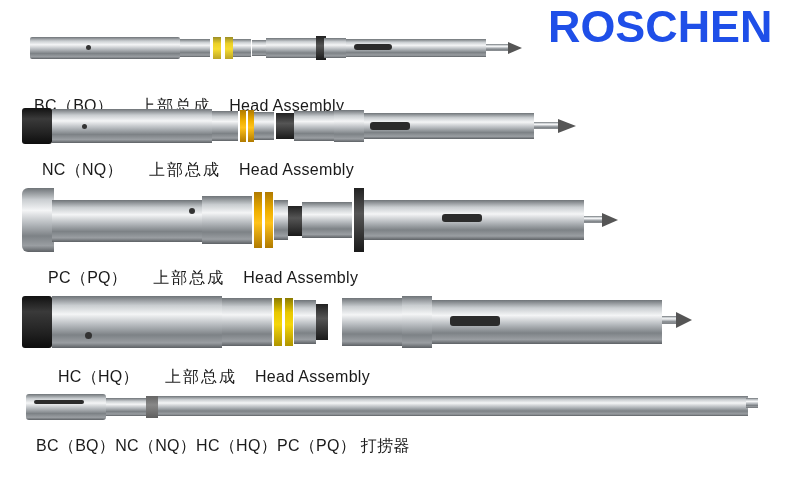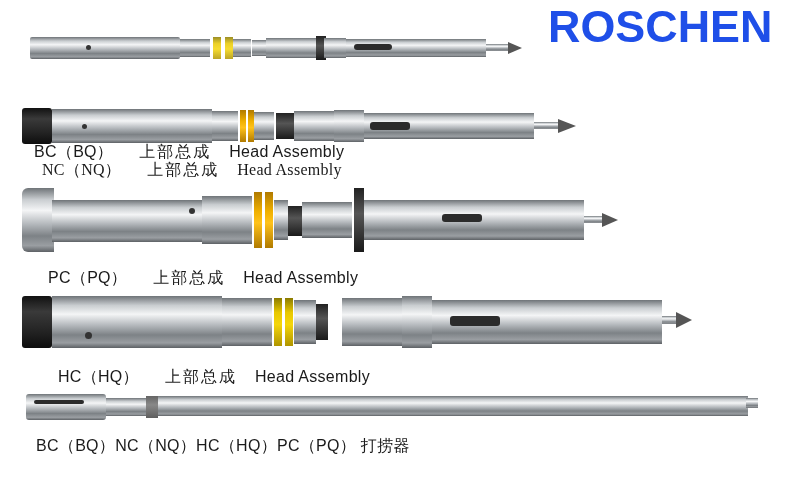--- a/index.html
+++ b/index.html
@@ -32,41 +32,41 @@
   <div class="part metal" style="left:222px;top:4px;width:14px;height:16px;"></div>
   <div class="part metal" style="left:236px;top:2px;width:40px;height:20px;"></div>
   <div class="part blk" style="left:286px;top:0;width:10px;height:24px;"></div>
   <div class="part metal" style="left:276px;top:2px;width:40px;height:20px;"></div>
   <div class="part blk" style="left:286px;top:0;width:8px;height:24px;"></div>
   <div class="part metal" style="left:316px;top:3px;width:140px;height:18px;"></div>
   <div class="part slot" style="left:324px;top:8px;width:38px;height:6px;"></div>
   <div class="part metal" style="left:456px;top:8px;width:24px;height:7px;"></div>
   <div class="part" style="left:478px;top:6px;width:0;height:0;border-top:6px solid transparent;border-bottom:6px solid transparent;border-left:14px solid #555;"></div>
 </div>
-<div class="label" style="left:34px;top:96px;margin-top:46px;">
+<div class="label" style="left:34px;top:96px;">
   <span>BC（BQ）</span><span class="cn">上部总成</span><span>Head Assembly</span>
 </div>
 
 <div class="tool" style="left:22px;top:108px;width:560px;height:36px;">
   <div class="part dark" style="left:0;top:0;width:30px;height:36px;border-radius:3px;"></div>
   <div class="part metal" style="left:30px;top:1px;width:160px;height:34px;"></div>
   <div class="part hole" style="left:60px;top:16px;width:5px;height:5px;"></div>
   <div class="part metal" style="left:190px;top:3px;width:26px;height:30px;"></div>
   <div class="part ringy" style="left:218px;top:2px;width:6px;height:32px;"></div>
   <div class="part ringy" style="left:226px;top:2px;width:6px;height:32px;"></div>
   <div class="part metal" style="left:232px;top:4px;width:20px;height:28px;"></div>
   <div class="part blk" style="left:254px;top:5px;width:18px;height:26px;"></div>
   <div class="part metal" style="left:272px;top:3px;width:40px;height:30px;"></div>
   <div class="part metal" style="left:312px;top:2px;width:30px;height:32px;"></div>
   <div class="part metal" style="left:342px;top:5px;width:170px;height:26px;"></div>
   <div class="part slot" style="left:348px;top:14px;width:40px;height:8px;"></div>
   <div class="part metal" style="left:512px;top:14px;width:26px;height:7px;"></div>
   <div class="part" style="left:536px;top:11px;width:0;height:0;border-top:7px solid transparent;border-bottom:7px solid transparent;border-left:18px solid #555;"></div>
 </div>
-<div class="label" style="left:42px;top:160px;font-family:Liberation Serif, serif;">
+<div class="label" style="left:42px;top:160px;">
   <span>NC（NQ）</span><span class="cn">上部总成</span><span>Head Assembly</span>
 </div>
 
 <div class="tool" style="left:22px;top:186px;width:600px;height:70px;">
   <div class="part metal" style="left:0;top:2px;width:32px;height:64px;border-radius:6px 0 0 6px;"></div>
   <div class="part metal" style="left:30px;top:14px;width:150px;height:42px;"></div>
   <div class="part hole" style="left:167px;top:22px;width:6px;height:6px;"></div>
   <div class="part metal" style="left:180px;top:10px;width:50px;height:48px;"></div>
   <div class="part ringy" style="left:232px;top:6px;width:8px;height:56px;"></div>
   <div class="part ringy" style="left:243px;top:6px;width:8px;height:56px;"></div>

